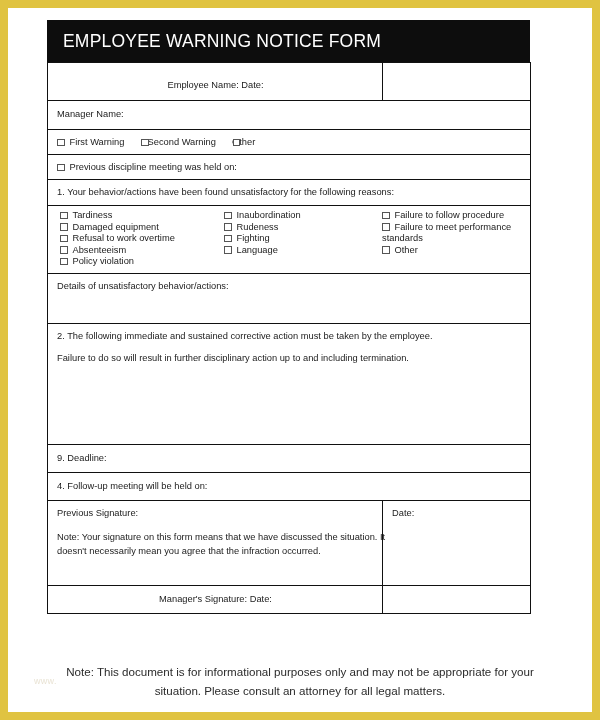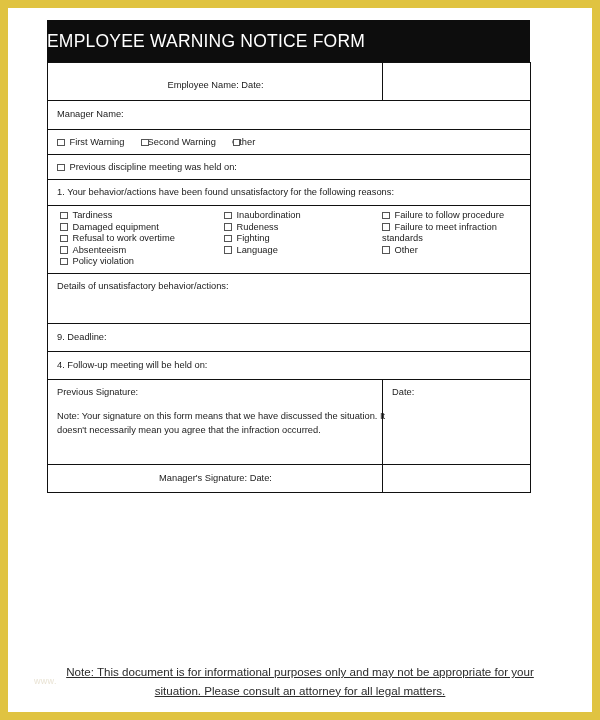--- a/index.html
+++ b/index.html
@@ -26,20 +26,21 @@
     position: absolute;
     left: 39px;
     top: 12px;
     width: 483px;
   }
   .hdr-bar {
     background: #0d0d0d;
     color: #ffffff;
     height: 42px;
     line-height: 42px;
+    padding-left: 16px;
     font-size: 17.5px;
     letter-spacing: .2px;
     font-weight: 400;
   }
   table.frm {
     border-collapse: collapse;
     width: 483px;
     table-layout: fixed;
     font-size: 9.3px;
     color: #1b1b1b;
@@ -108,21 +109,20 @@
     position: absolute;
     left: 0;
     right: 0;
     top: 655px;
     text-align: center;
     font-size: 11.6px;
     color: #2b2b2b;
     line-height: 1.6;
     padding: 0 58px;
     box-sizing: border-box;
-    text-decoration: underline;
   }
   #watermark {
     position: absolute;
     left: 26px;
     top: 668px;
     font-size: 9px;
     color: #e9e3d4;
     letter-spacing: .3px;
     white-space: nowrap;
   }
@@ -196,36 +196,44 @@
 
               <div class="rcol c2">
                 <div class="ritem"><span class="cb"></span><span>Inaubordination</span></div>
                 <div class="ritem"><span class="cb"></span><span>Rudeness</span></div>
                 <div class="ritem"><span class="cb"></span><span>Fighting</span></div>
                 <div class="ritem"><span class="cb"></span><span>Language</span></div>
               </div>
 
               <div class="rcol c3">
                 <div class="ritem"><span class="cb"></span><span>Failure to follow procedure</span></div>
-                <div class="ritem wrap"><span class="cb"></span><span>Failure to meet infraction standards</span></div>
+                <div class="ritem wrap"><span class="cb"></span><span>Failure to meet performance standards</span></div>
                 <div class="ritem"><span class="cb"></span><span>Other</span></div>
               </div>
 
             </div>
           </td>
         </tr>
 
         <tr>
           <td colspan="2">
             <div class="cell details">
               <span>Details of unsatisfactory behavior/actions:</span>
             </div>
           </td>
         </tr>
 
+        <tr>
+          <td colspan="2">
+            <div class="cell sec2">
+              <p>2. The following immediate and sustained corrective action must be taken by the employee.</p>
+              <p>Failure to do so will result in further disciplinary action up to and including termination.</p>
+            </div>
+          </td>
+        </tr>
 
         <tr>
           <td colspan="2">
               <div class="cell" style="height:14px;padding-top:7px;">9. Deadline:</div>
             </td>
         </tr>
 
         <tr>
           <td colspan="2">
               <div class="cell" style="height:14px;padding-top:7px;">4. Follow-up meeting will be held on:</div>

